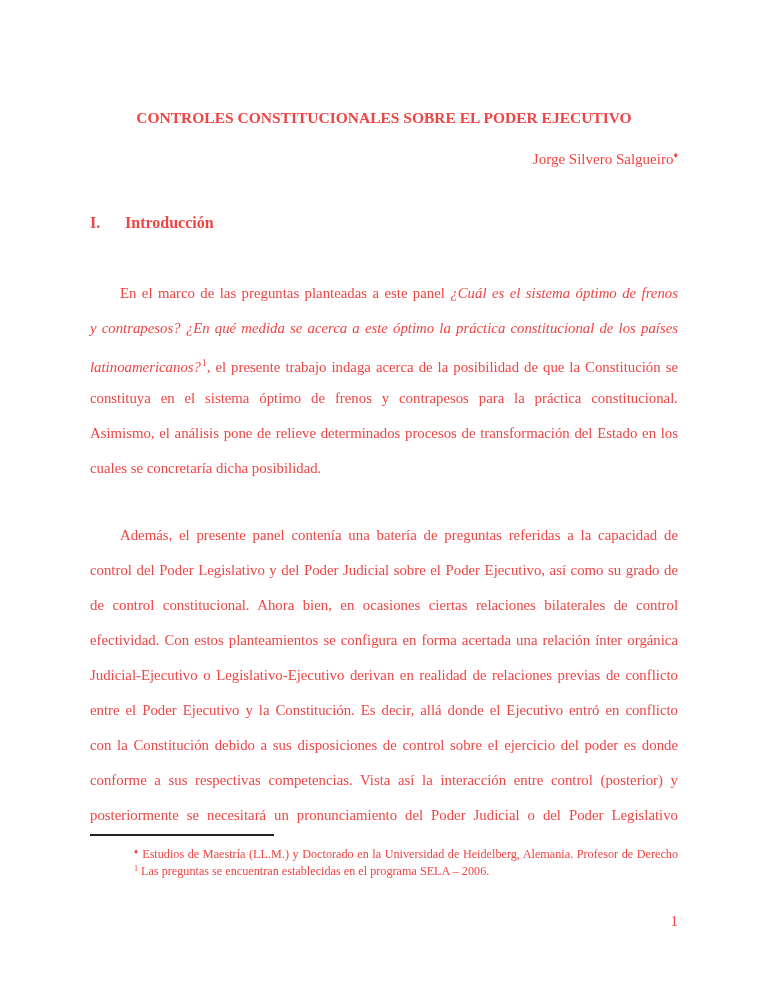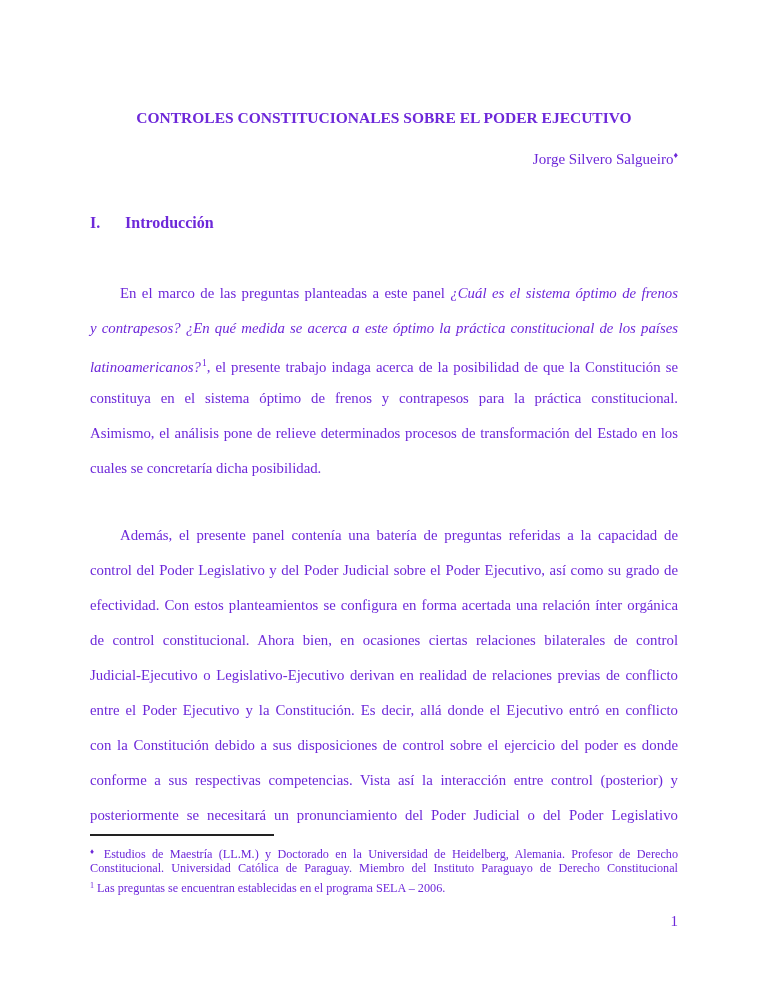--- a/index.html
+++ b/index.html
@@ -1,21 +1,21 @@
 <!DOCTYPE html>
 <html><head>
 <meta charset="utf-8">
 <style>
   * { margin:0; padding:0; box-sizing:border-box; }
   html, body { background:#ffffff; }
   .page {
     position:relative;
     width:768px; height:994px;
     background:#ffffff;
-    color:#6d28d9;
+    color:#ef4444;
     font-family:"Liberation Serif","DejaVu Serif",serif;
     overflow:hidden;
   }
   .doc-title {
     position:absolute; top:108px; left:90px; width:588px;
     text-align:center; font-weight:700; font-size:15.5px; line-height:20px;
   }
   .author-line {
     position:absolute; top:145px; left:90px; width:588px;
     text-align:right; font-size:15px; line-height:20px;
@@ -44,21 +44,21 @@
   .seg-i { font-style:italic; }
   .seg-sup { font-size:9.5px; vertical-align:6px; margin-left:1px; }
   .fn-rule {
     position:absolute; top:834px; left:90px;
     width:184px; height:2px; background:#222222;
   }
   .footnotes {
     position:absolute; top:843px; left:90px; width:588px;
     font-size:12.2px;
   }
-  .footnotes .line { height:17px; line-height:17px; }
+  .footnotes .line { height:17px; line-height:17px;margin-left:44px; }
   .footnotes .seg-sup { font-size:8px; vertical-align:4px; margin-left:0; }
   .page-number {
     position:absolute; top:912px; left:90px; width:588px;
     text-align:right; font-size:15px; line-height:18px;
   }
 </style>
 </head>
 <body>
 
 <div class="page">
@@ -78,32 +78,31 @@
       <div class="line j"><span class="seg-i">y contrapesos? ¿En qué medida se acerca a este óptimo la práctica constitucional de los países</span></div>
       <div class="line j"><span class="seg-i">latinoamericanos?</span><span class="seg-sup">1</span><span class="seg-n">, el presente trabajo indaga acerca de la posibilidad de que la Constitución se</span></div>
       <div class="line j"><span class="seg-n">constituya en el sistema óptimo de frenos y contrapesos para la práctica constitucional.</span></div>
       <div class="line j"><span class="seg-n">Asimismo, el análisis pone de relieve determinados procesos de transformación del Estado en los</span></div>
       <div class="line l"><span class="seg-n">cuales se concretaría dicha posibilidad.</span></div>
     </div>
 
   <div class="para" id="para2">
       <div class="line j indent"><span class="seg-n">Además, el presente panel contenía una batería de preguntas referidas a la capacidad de</span></div>
       <div class="line j"><span class="seg-n">control del Poder Legislativo y del Poder Judicial sobre el Poder Ejecutivo, así como su grado de</span></div>
+      <div class="line j"><span class="seg-n">de control constitucional. Ahora bien, en ocasiones ciertas relaciones bilaterales de control</span></div>
       <div class="line j"><span class="seg-n">efectividad. Con estos planteamientos se configura en forma acertada una relación ínter orgánica</span></div>
-      <div class="line j"><span class="seg-n">de control constitucional. Ahora bien, en ocasiones ciertas relaciones bilaterales de control</span></div>
       <div class="line j"><span class="seg-n">Judicial-Ejecutivo o Legislativo-Ejecutivo derivan en realidad de relaciones previas de conflicto</span></div>
       <div class="line j"><span class="seg-n">entre el Poder Ejecutivo y la Constitución. Es decir, allá donde el Ejecutivo entró en conflicto</span></div>
       <div class="line j"><span class="seg-n">con la Constitución debido a sus disposiciones de control sobre el ejercicio del poder es donde</span></div>
       <div class="line j"><span class="seg-n">conforme a sus respectivas competencias. Vista así la interacción entre control (posterior) y</span></div>
       <div class="line j"><span class="seg-n">posteriormente se necesitará un pronunciamiento del Poder Judicial o del Poder Legislativo</span></div>
     </div>
 
   <div class="fn-rule"></div>
 
   <div class="footnotes">
       <div class="line j"><span class="seg-sup">♦</span><span class="seg-n"> Estudios de Maestría (LL.M.) y Doctorado en la Universidad de Heidelberg, Alemania. Profesor de Derecho</span></div>
-      <div class="line j"><span class="seg-n">Constitucional. Universidad Católica de Paraguay. Miembro del Instituto Paraguayo de Derecho Constitucional</span></div>
       <div class="line l"><span class="seg-sup">1</span><span class="seg-n"> Las preguntas se encuentran establecidas en el programa SELA – 2006.</span></div>
     </div>
 
   <div class="page-number">1</div>
 
 </div>
 
 </body></html>

